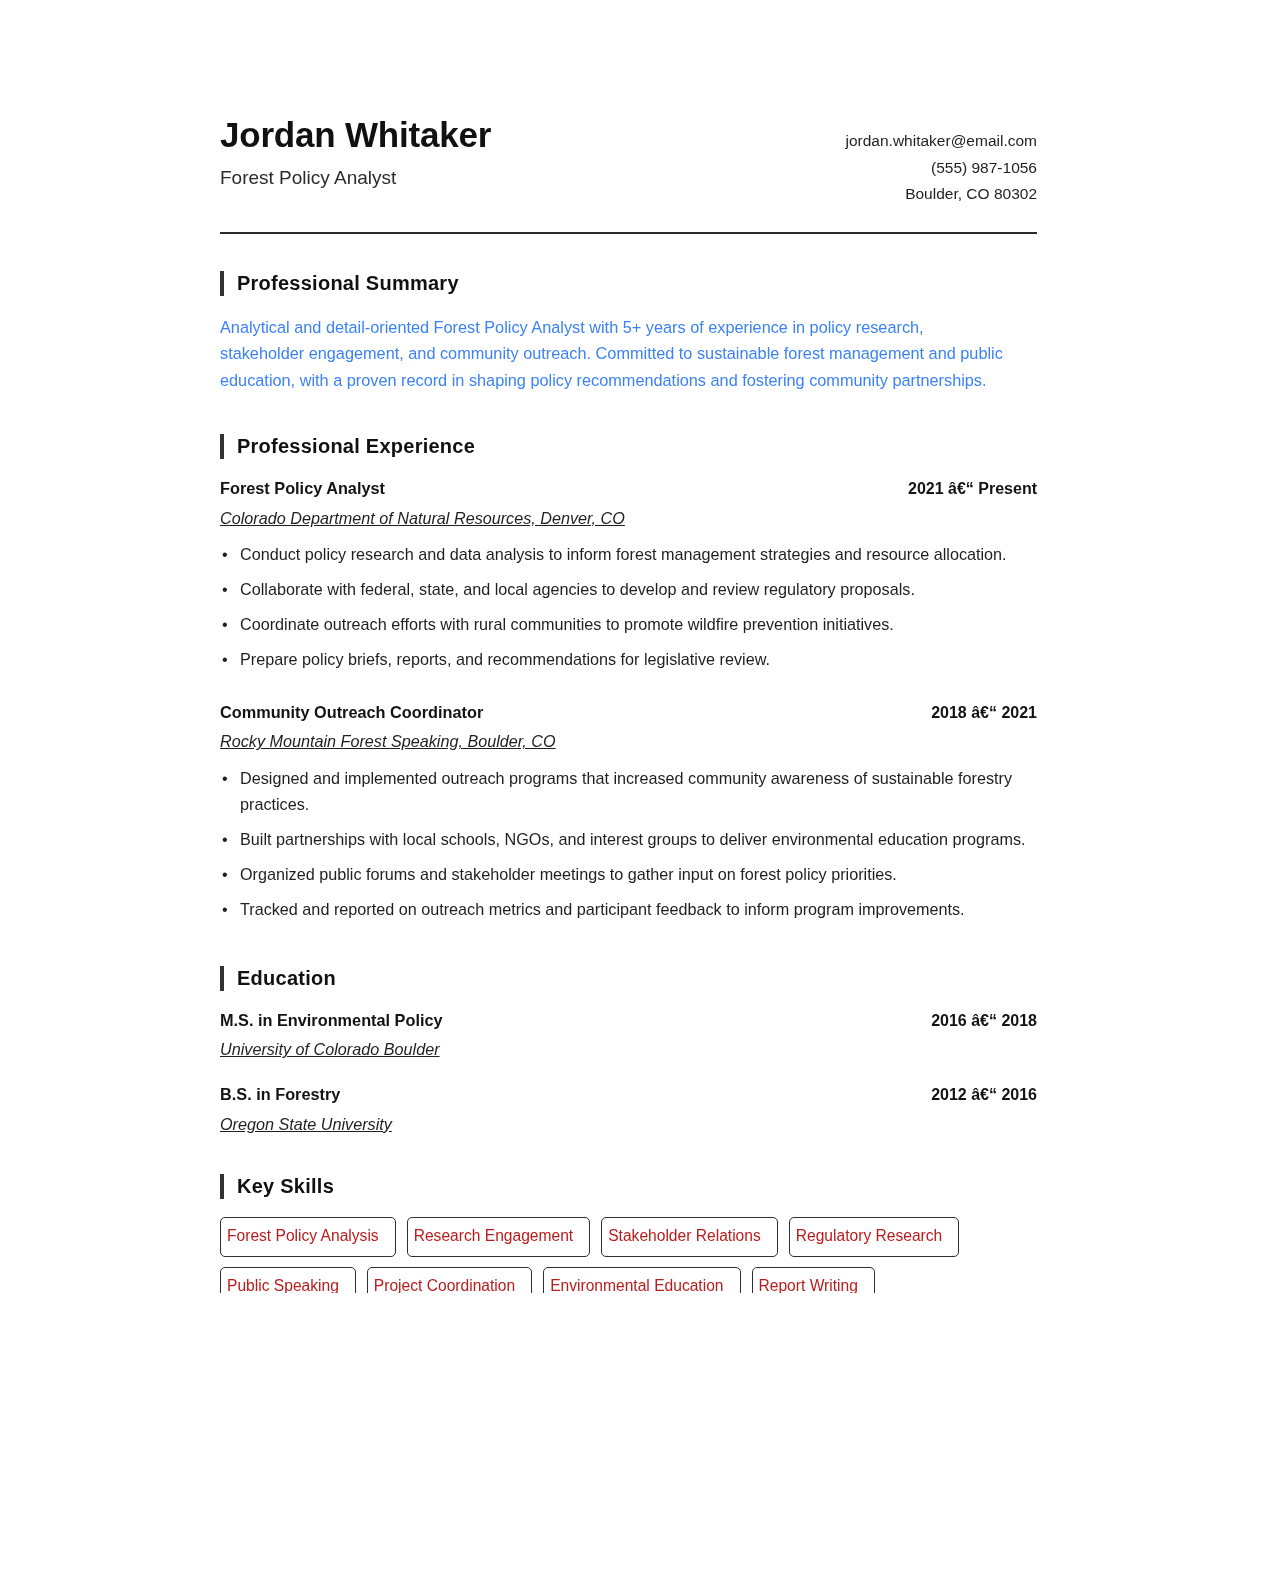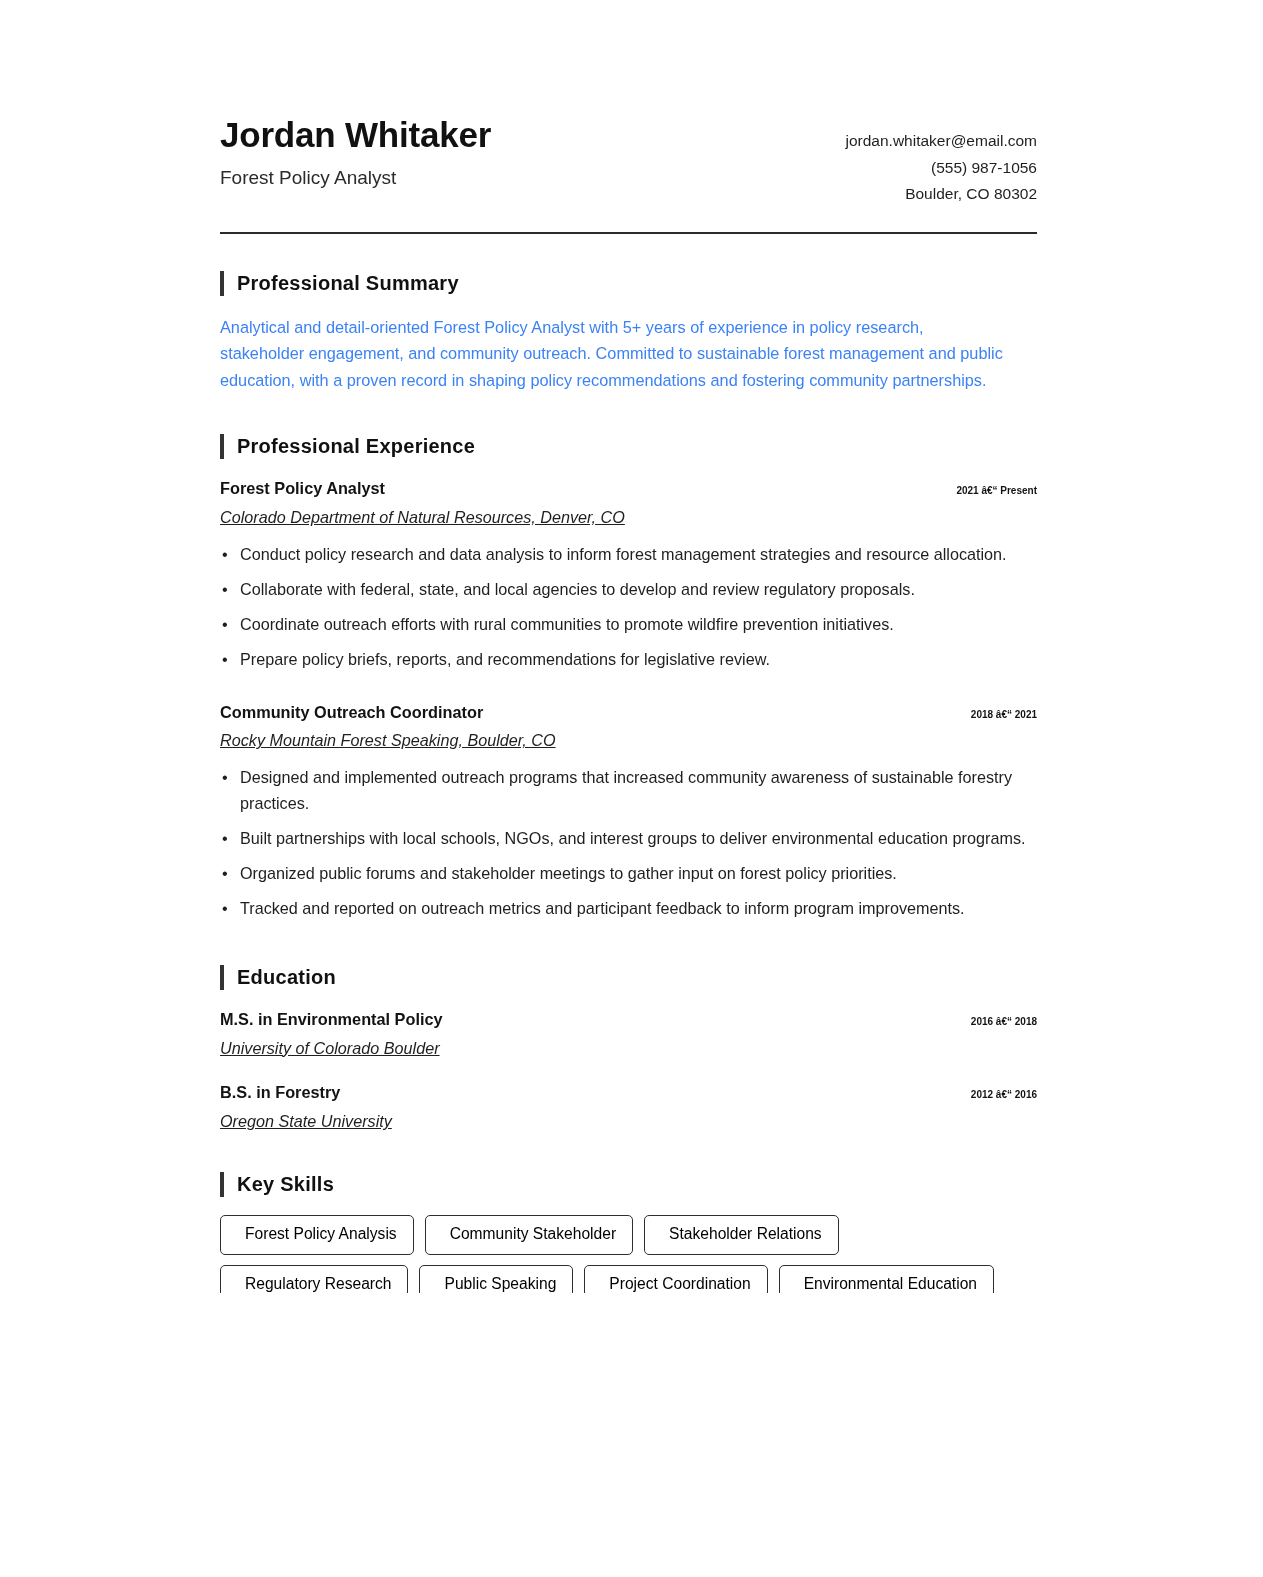--- a/index.html
+++ b/index.html
@@ -116,21 +116,21 @@
     align-items: baseline;
     justify-content: space-between;
   }
   .entry-role {
     font-size: 16.3px;
     font-weight: bold;
     color: #131313;
     line-height: 1.4;
   }
   .entry-dates {
-    font-size: 10px;
+    font-size: 16px;
     font-weight: bold;
     color: #131313;
     white-space: nowrap;
     line-height: 1.4;
   }
   .entry-org {
     font-size: 16.2px;
     font-style: italic;
     color: #1f1f1f;
     margin-top: 7px;
@@ -172,24 +172,24 @@
   .skills-wrap {
     display: flex;
     flex-wrap: wrap;
     gap: 10px 11px;
     width: 800px;
     margin-top: 2px;
   }
   .skill-chip {
     border: 1.2px solid #2f2f2f;
     border-radius: 5px;
-    padding: 9px 16px 10px 24px;
+    padding: 9px 16px 10px 6px;
     font-size: 15.6px;
     line-height: 1.18;
-    color: #000000;
+    color: #b91c1c;
     background: #ffffff;
     white-space: nowrap;
     box-sizing: border-box;
   }
 
   
   .section.summary   { margin-top: 36px; }
   .section.experience{ margin-top: 40px; }
   .section.education { margin-top: 42px; }
   .section.skills    { margin-top: 38px; }
@@ -279,21 +279,21 @@
       </div>
     </div>
 
     <div class="section skills">
       <div class="section-head">
         <span class="accent-bar"></span>
         <h2 class="section-title">Key Skills</h2>
       </div>
       <div class="skills-wrap">
         <span class="skill-chip">Forest Policy Analysis</span>
-        <span class="skill-chip">Community Stakeholder</span>
+        <span class="skill-chip">Research Engagement</span>
         <span class="skill-chip">Stakeholder Relations</span>
         <span class="skill-chip">Regulatory Research</span>
         <span class="skill-chip">Public Speaking</span>
         <span class="skill-chip">Project Coordination</span>
         <span class="skill-chip">Environmental Education</span>
         <span class="skill-chip">Report Writing</span>
       </div>
     </div>
 
   </div>

